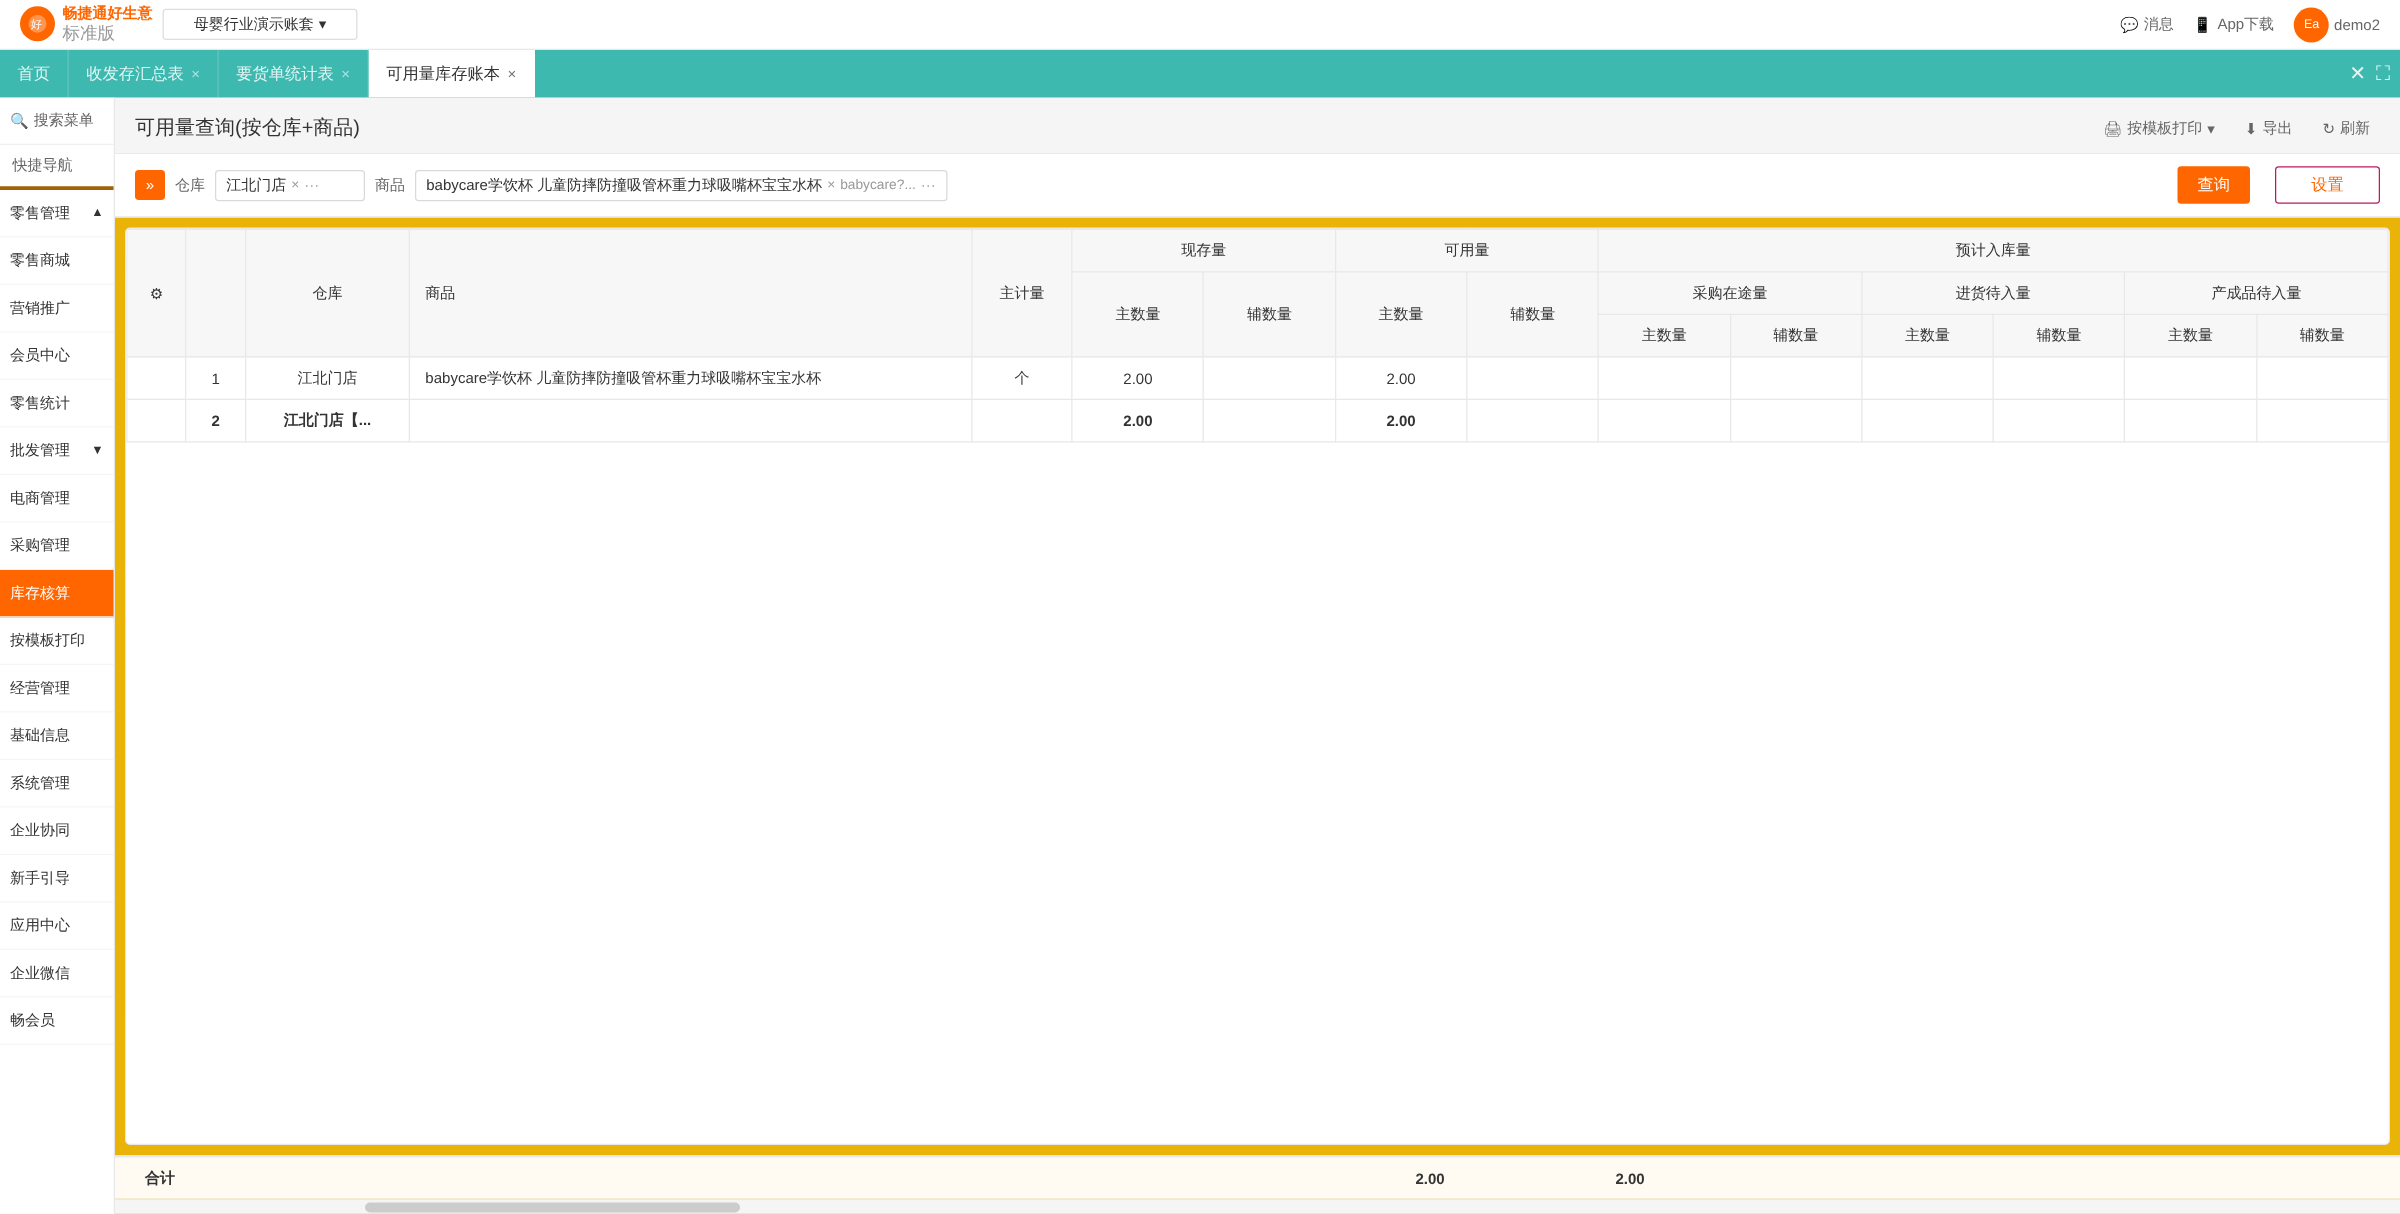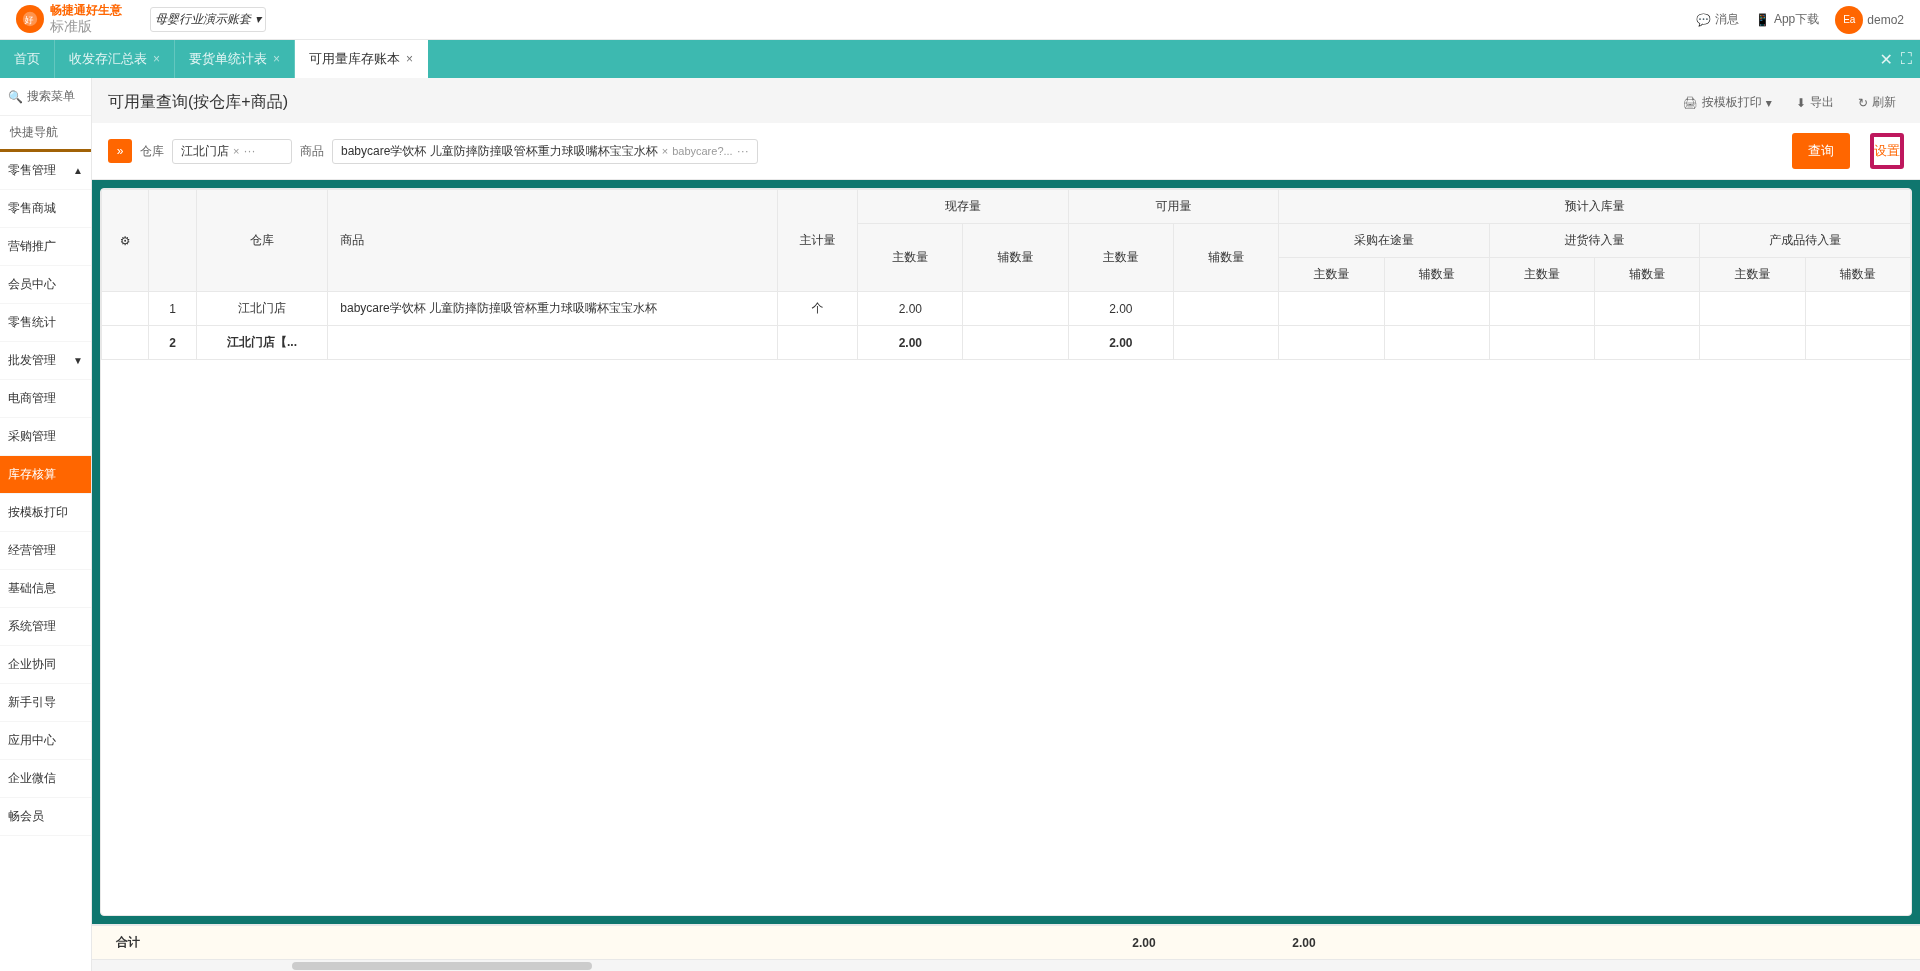--- a/index.html
+++ b/index.html
@@ -18,23 +18,21 @@
     }
     .top-bar-left { display: flex; align-items: center; gap: 8px; }
     .logo { display: flex; align-items: center; gap: 6px; }
     .logo-icon { width: 28px; height: 28px; background: #ff6600; border-radius: 50%; display: flex; align-items: center; justify-content: center; }
     .logo-icon svg { width: 18px; height: 18px; fill: white; }
     .logo-text { font-size: 12px; color: #ff6600; font-weight: bold; line-height: 1.2; }
     .logo-sub { font-size: 14px; color: #999; }
     .industry-selector {
       display: flex; align-items: center; gap: 4px;
       border: 1px solid #ddd; border-radius: 3px;
-      padding: 3px 4px; cursor: pointer; font-size: 12px; color: #333;
-      margin-left: 20px;
-      font-style: italic;
+      padding: 3px 24px; cursor: pointer; font-size: 12px; color: #333;
     }
     .top-bar-right { display: flex; align-items: center; gap: 16px; }
     .top-bar-btn { display: flex; align-items: center; gap: 4px; font-size: 12px; color: #666; cursor: pointer; }
     .avatar { width: 28px; height: 28px; border-radius: 50%; background: #ff6600; display: flex; align-items: center; justify-content: center; color: white; font-size: 11px; overflow: hidden; }
 
     
     .tab-bar {
       background: #3db9b0;
       height: 38px;
       display: flex;
@@ -93,21 +91,21 @@
       font-size: 12px;
       color: #333;
       cursor: pointer;
       display: flex; align-items: center; justify-content: space-between;
       border-bottom: 1px solid #f5f5f5;
     }
     .sidebar-item.active { background: #ff6600; color: white; }
     .sidebar-item .arrow { font-size: 10px; }
 
     
-    .content-area { flex: 1; display: flex; flex-direction: column; overflow: hidden; background: #0f766e; }
+    .content-area { flex: 1; display: flex; flex-direction: column; overflow: hidden; background: #eab308; }
 
     
     .page-header {
       background: #f5f5f5;
       padding: 12px 16px 8px;
       display: flex;
       align-items: center;
       justify-content: space-between;
       flex-shrink: 0;
     }
@@ -145,22 +143,22 @@
     }
     .filter-tag { display: flex; align-items: center; gap: 4px; }
     .filter-tag-close { color: #999; cursor: pointer; font-size: 11px; }
     .filter-more { color: #999; cursor: pointer; }
     .filter-actions { margin-left: auto; display: flex; gap: 20px; }
     .btn-primary {
       background: #ff6600; color: white; border: none;
       padding: 5px 16px; border-radius: 3px; cursor: pointer; font-size: 13px;
     }
     .btn-secondary {
-      background: white; color: #ff6600; border: 4px solid #be185d;
-      padding: 5px 0; border-radius: 3px; cursor: pointer; font-size: 13px;
+      background: white; color: #ff6600; border: 1px solid #be185d;
+      padding: 5px 28px; border-radius: 3px; cursor: pointer; font-size: 13px;
     }
 
     
     .table-container {
       flex: 1; overflow: auto; background: #fff; margin: 8px;
       border: 1px solid #e8e8e8; border-radius: 4px;
     }
     table { width: 100%; border-collapse: collapse; font-size: 12px; }
     thead tr { background: #f7f7f7; }
     th {

